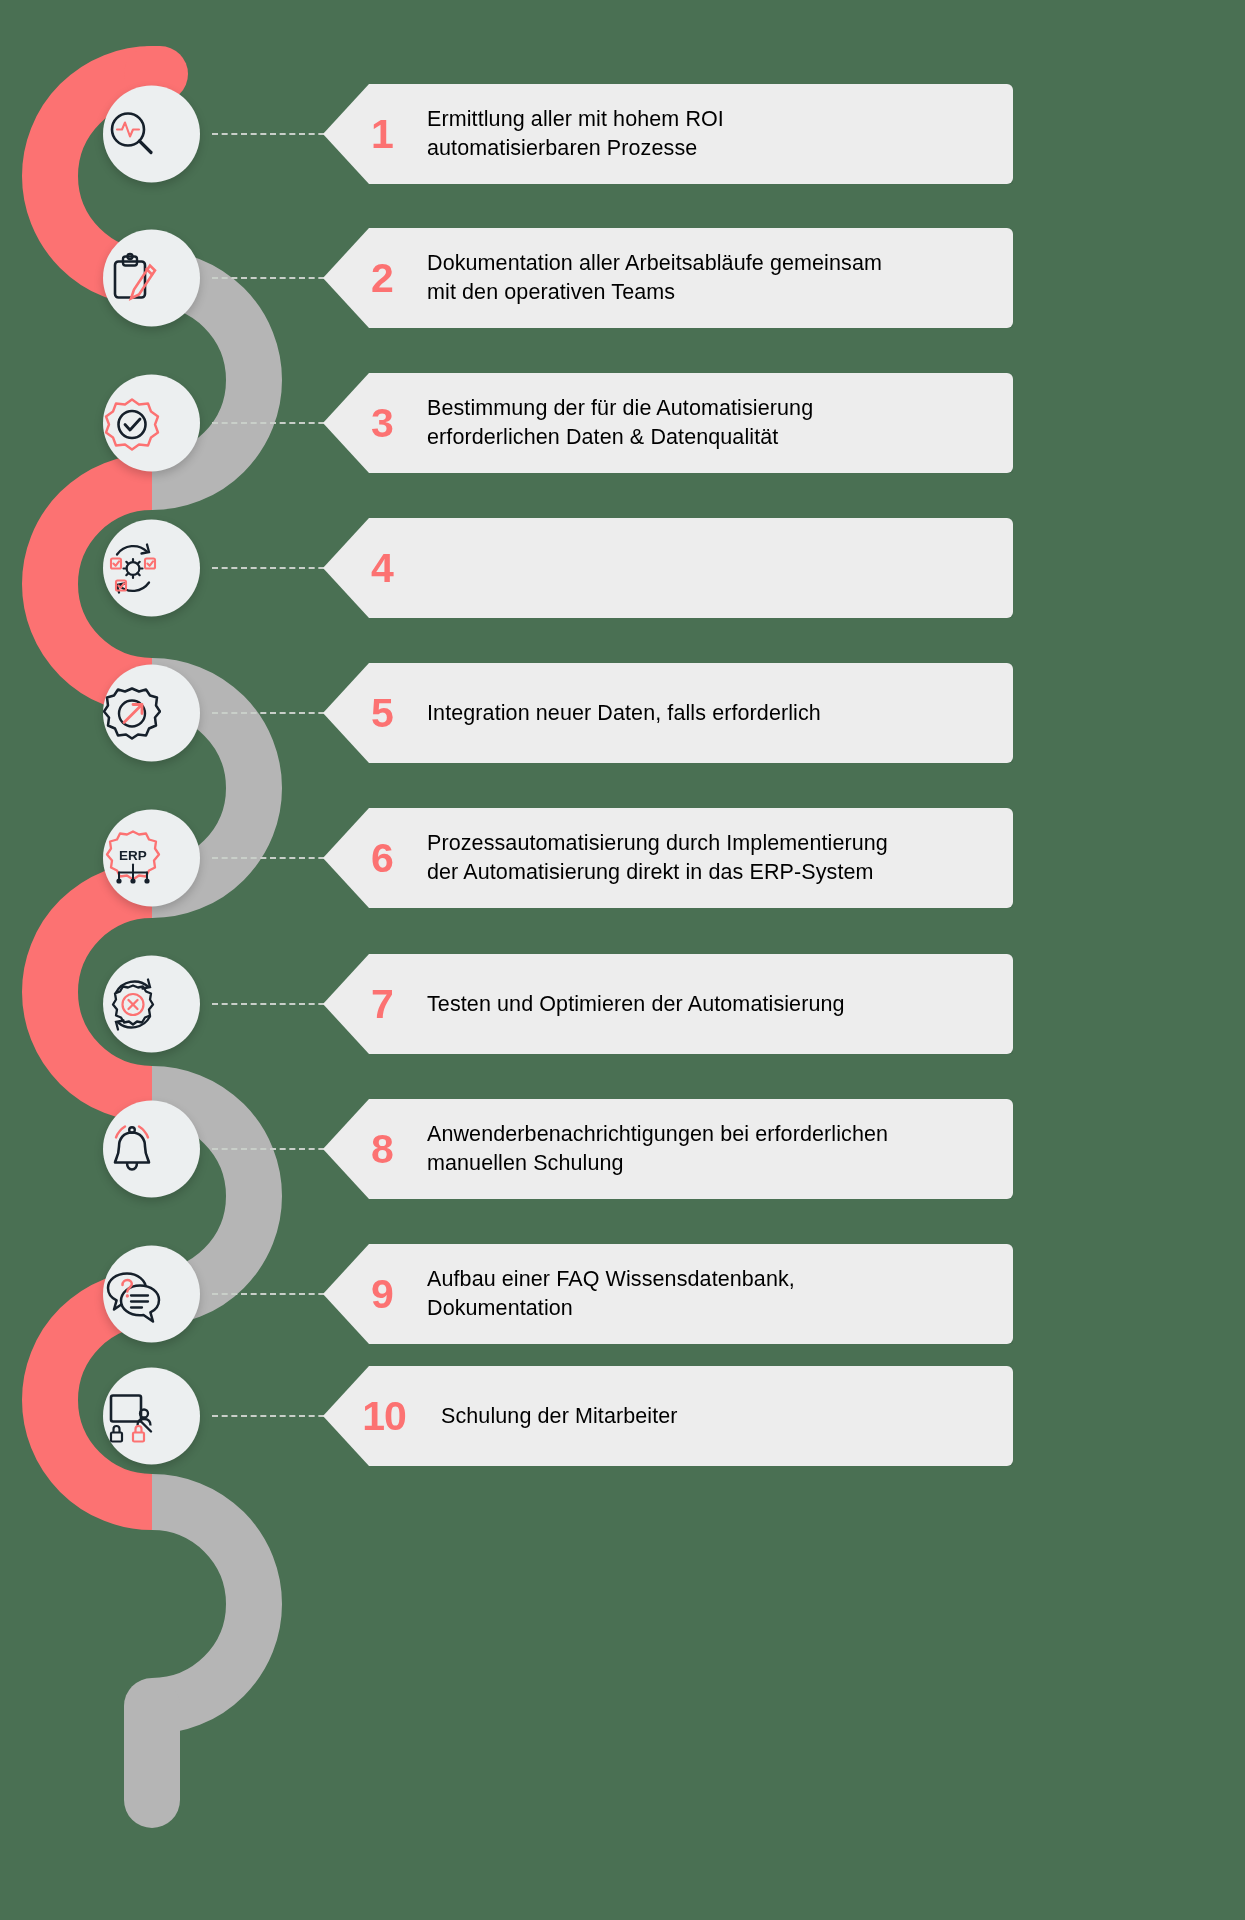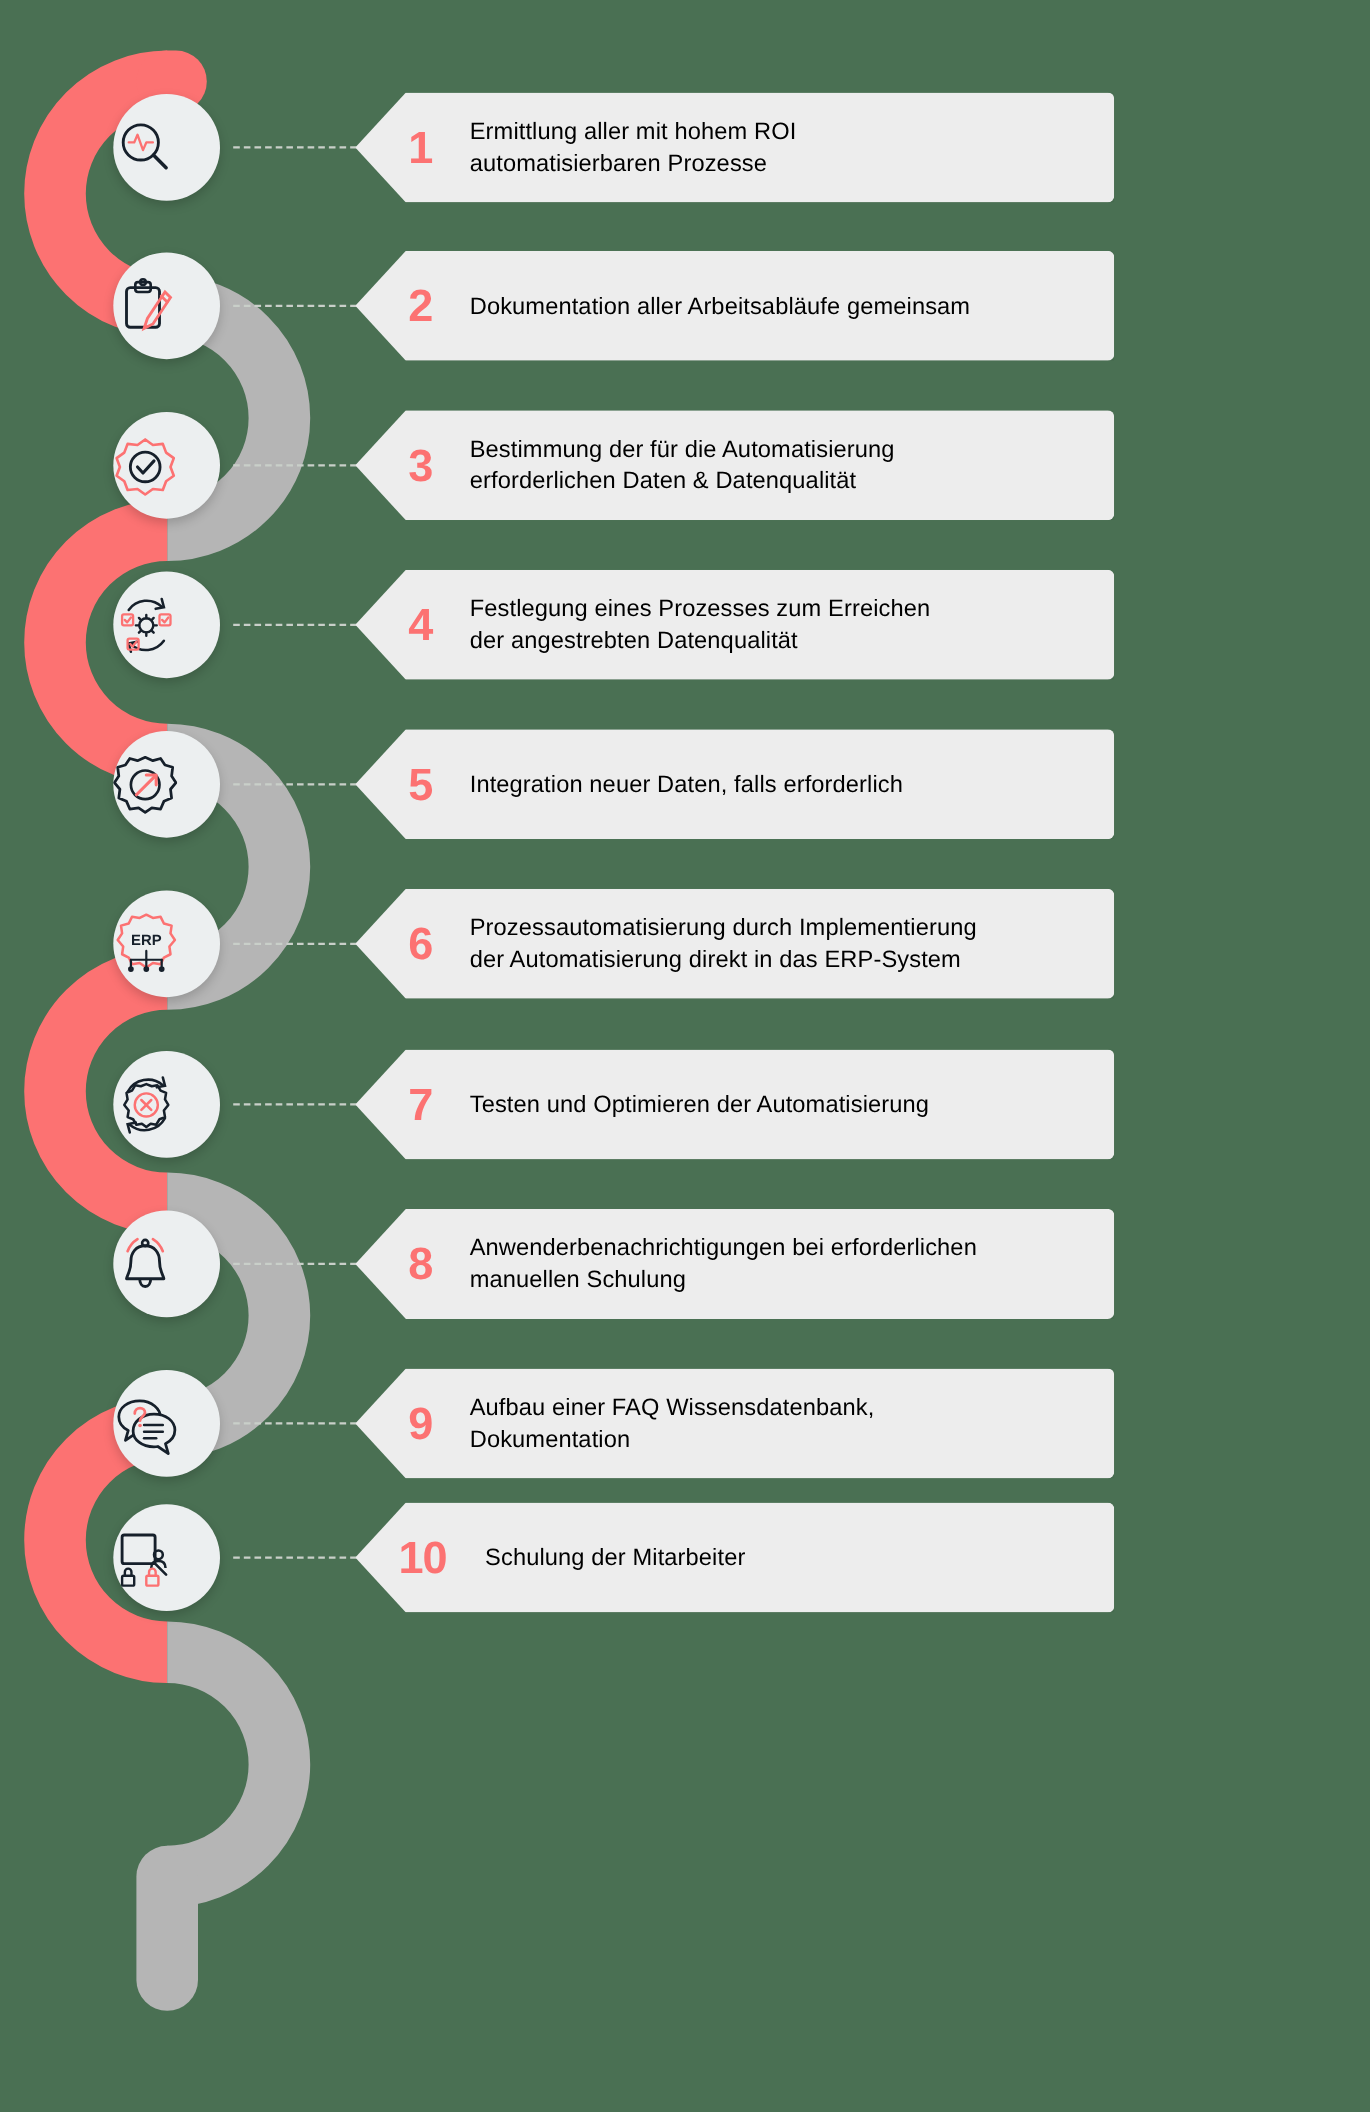--- a/index.html
+++ b/index.html
@@ -167,20 +167,21 @@
           <line x1="43.5" y1="19.5" x2="49" y2="25"></line>
         </g>
       </svg>
     </div>
     <div class="dash"></div>
     <div class="card">
       <div class="card-inner">
         <div class="num">2</div>
         <div class="txt">
           <span>Dokumentation aller Arbeitsabläufe gemeinsam</span>
+          <span class="l2">mit den operativen Teams</span>
         </div>
       </div>
     </div>
   </div>
 
   <div class="row" style="top:349px">
     <div class="bubble">
       <svg width="58" height="58" viewBox="0 0 58 58">
         <path d="M29,5 L36,10 L45,9 L48,17 L55,22 L52,30 L55,38 L48,43 L45,51 L36,50 L29,55 L22,50 L13,51 L10,43 L3,38 L6,30 L3,22 L10,17 L13,9 L22,10 Z" fill="none" stroke="#fc7272" stroke-width="2.4" stroke-linejoin="round"></path>
         <circle cx="29" cy="30" r="13.5" fill="none" stroke="#16202b" stroke-width="2.6"></circle>
@@ -220,24 +221,20 @@
           <polyline points="44.4,25 46.6,27.3 50,22.8" stroke-linecap="round" stroke-linejoin="round"></polyline>
           <rect x="13" y="42" width="10" height="10" rx="1.6"></rect>
           <polyline points="15.4,47 17.6,49.3 21,44.8" stroke-linecap="round" stroke-linejoin="round"></polyline>
         </g>
       </svg>
     </div>
     <div class="dash"></div>
     <div class="card">
       <div class="card-inner">
         <div class="num">4</div>
-        <div class="txt">
-          <span>Festlegung eines Prozesses zum Erreichen</span>
-          <span class="l2">der angestrebten Datenqualität</span>
-        </div>
       </div>
     </div>
   </div>
 
   <div class="row" style="top:639px">
     <div class="bubble">
       <svg width="58" height="58" viewBox="0 0 58 58">
         <path d="M29,4 L36,7 L43,5 L47,11 L54,13 L53,21 L57,27 L52,33 L53,41 L46,44 L43,51 L35,50 L29,54
                  L23,50 L15,51 L12,44 L5,41 L6,33 L1,27 L5,21 L4,13 L11,11 L15,5 L22,7 Z" fill="none" stroke="#16202b" stroke-width="2.5" stroke-linejoin="round"></path>
         <circle cx="29" cy="29" r="13" fill="none" stroke="#16202b" stroke-width="2.4"></circle>

